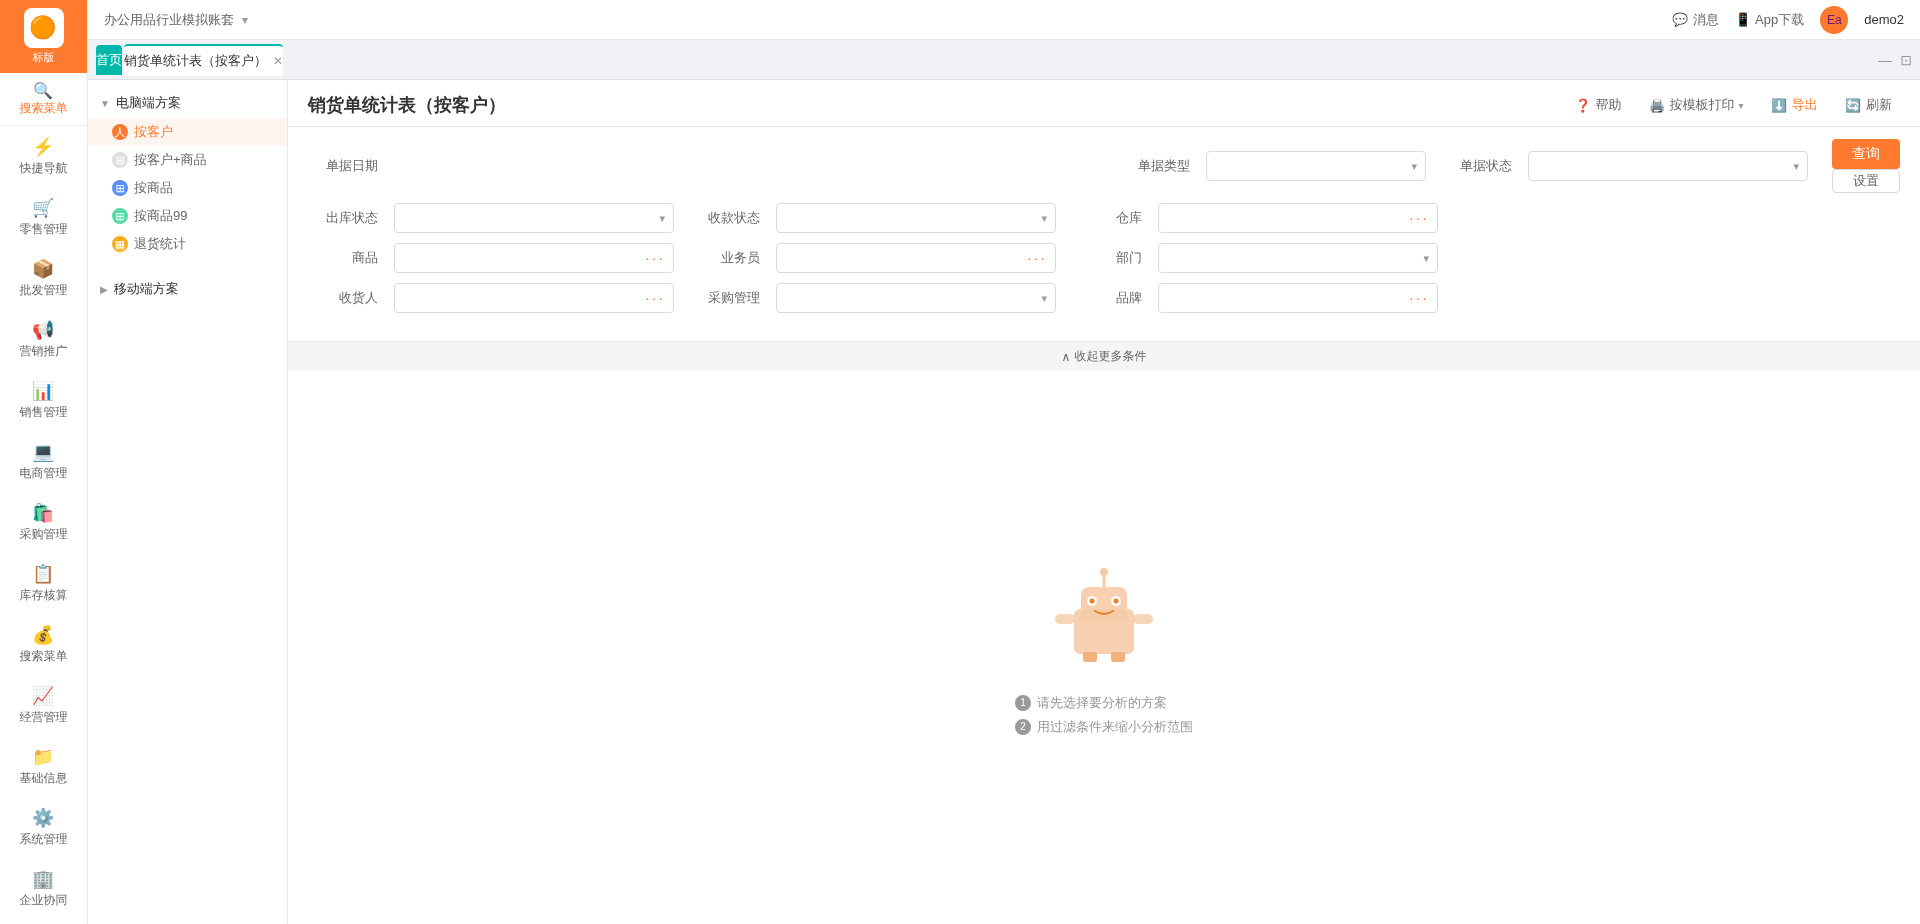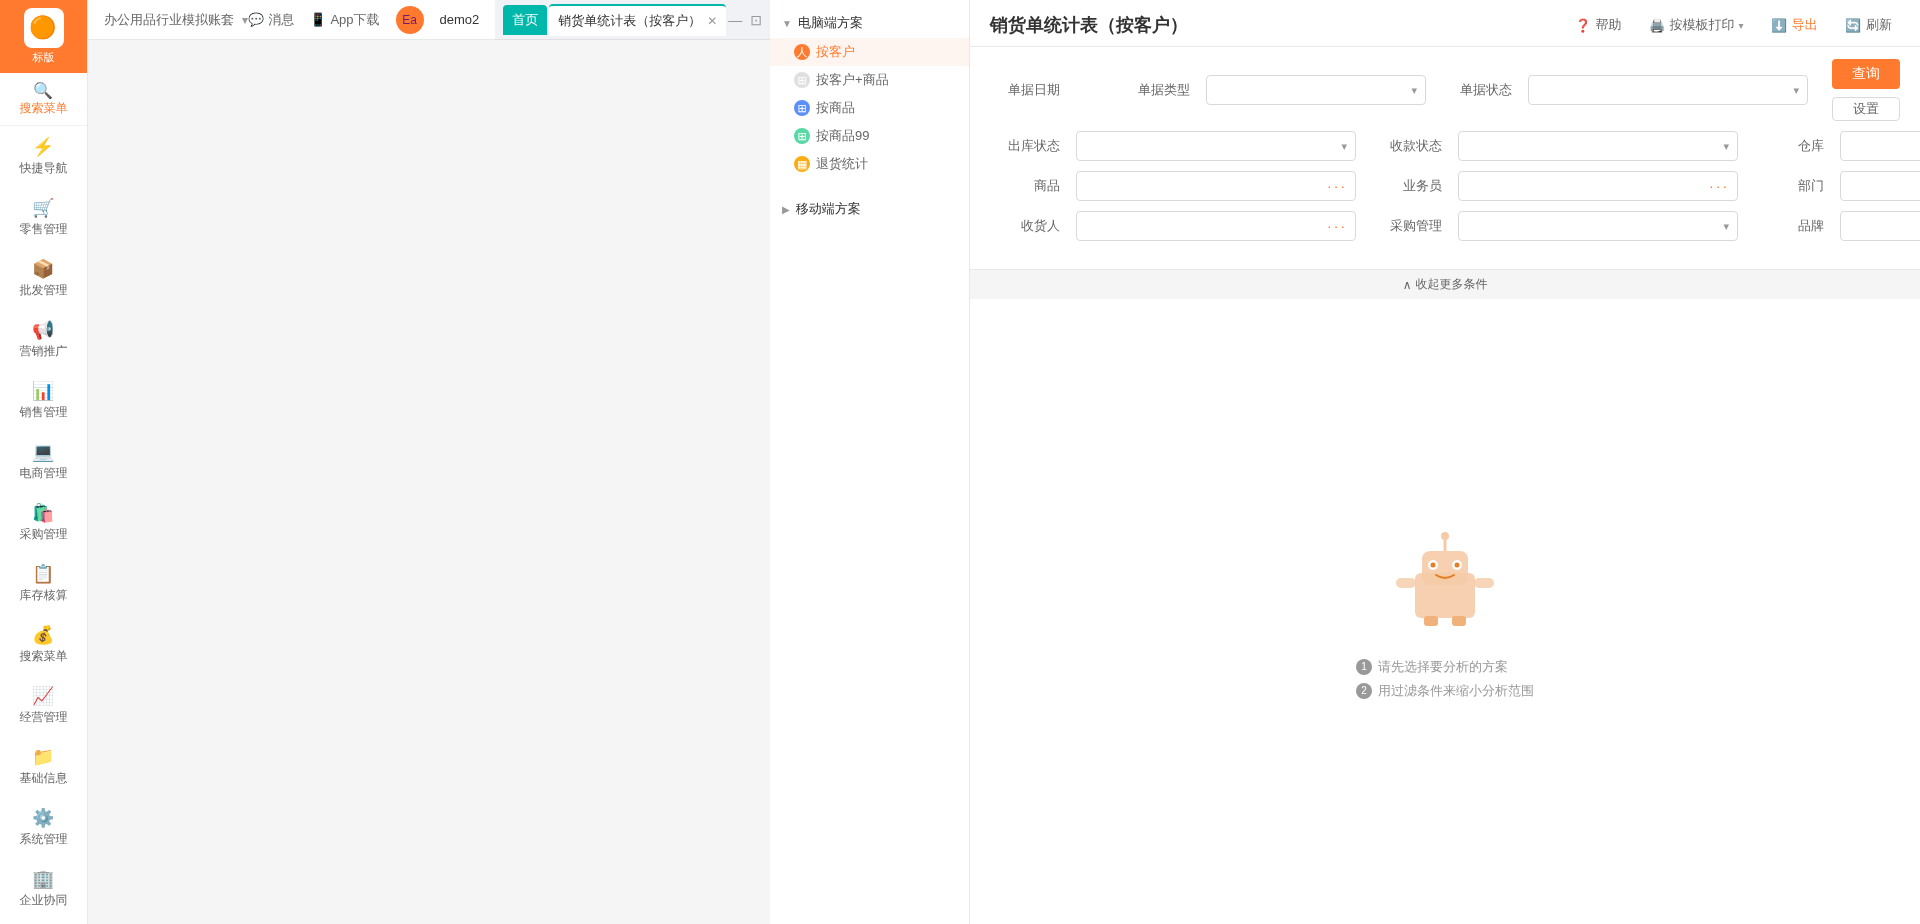--- a/index.html
+++ b/index.html
@@ -10,34 +10,34 @@
     .sidebar-logo { width: 100%; background: #ff7a2e; padding: 8px 6px; display: flex; flex-direction: column; align-items: center; cursor: pointer; }
     .sidebar-logo .logo-icon { width: 40px; height: 40px; background: #fff; border-radius: 8px; display: flex; align-items: center; justify-content: center; margin-bottom: 2px; }
     .sidebar-logo .logo-icon span { font-size: 18px; }
     .sidebar-logo .logo-text { color: #fff; font-size: 11px; }
     .sidebar-item { width: 100%; padding: 10px 4px; display: flex; flex-direction: column; align-items: center; cursor: pointer; color: #666; font-size: 12px; border-bottom: none; }
     .sidebar-item .si-icon { font-size: 18px; margin-bottom: 2px; }
     .sidebar-search { width: 100%; padding: 8px 4px; display: flex; flex-direction: column; align-items: center; cursor: pointer; color: #ff7a2e; font-size: 12px; border-bottom: 1px solid #f0f0f0; }
     .sidebar-search .si-icon { font-size: 16px; }
 
     
-    .main { flex: 1; display: flex; overflow: hidden; }
+    .main { flex: 1; display: flex; flex-direction: column; overflow: hidden; }
 
     
     .topbar { background: #fff; height: 40px; display: flex; align-items: center; justify-content: space-between; padding: 0 16px; border-bottom: 1px solid #e8e8e8; flex-shrink: 0; }
     .topbar-left { display: flex; align-items: center; gap: 8px; }
     .topbar-title { font-size: 13px; color: #666; }
     .topbar-arrow { color: #999; font-size: 12px; cursor: pointer; }
     .topbar-right { display: flex; align-items: center; gap: 16px; }
     .topbar-action { display: flex; align-items: center; gap: 4px; color: #666; font-size: 13px; cursor: pointer; }
     .avatar { width: 28px; height: 28px; border-radius: 50%; background: #ff7a2e; display: flex; align-items: center; justify-content: center; color: #701a75; font-size: 12px; }
 
     
     .tabbar { background: #f0f2f5; height: 40px; display: flex; align-items: center; padding: 0 8px; gap: 2px; flex-shrink: 0; border-bottom: 1px solid #e0e0e0; }
-    .tab { padding: 6px 9px; border-radius: 4px 4px 0 0; cursor: pointer; font-size: 13px; display: flex; align-items: center; gap: 6px; background: #e0e2e6; color: #666; }
+    .tab { padding: 6px 0; border-radius: 4px 4px 0 0; cursor: pointer; font-size: 13px; display: flex; align-items: center; gap: 6px; background: #e0e2e6; color: #666; }
     .tab.active { background: #fff; color: #333; border-top: 2px solid #00b8a9; }
     .tab .tab-close { color: #999; font-size: 12px; cursor: pointer; }
     .tab.home { background: #00b8a9; color: #fff; }
 
     
     .content { flex: 1; display: flex; overflow: hidden; background: #f5f5f5; }
 
     
     .left-panel { width: 200px; background: #fff; border-right: 1px solid #e8e8e8; flex-shrink: 0; overflow-y: auto; }
     .left-panel-header { padding: 10px 12px; font-size: 13px; color: #333; font-weight: bold; display: flex; align-items: center; justify-content: space-between; border-bottom: 1px solid #f0f0f0; }
@@ -297,21 +297,21 @@
           <div class="filter-label">单据类型</div>
           <div class="filter-select" style="width:220px;flex:none;">
             <span></span>
             <span class="fs-arrow">▾</span>
           </div>
           <div class="filter-label">单据状态</div>
           <div class="filter-select" style="width:280px;flex:none;">
             <span></span>
             <span class="fs-arrow">▾</span>
           </div>
-          <div style="display:flex;flex-direction:column;gap:8px;margin-left:8px;">
+          <div style="display:flex;flex-direction:column;gap:0;margin-left:8px;">
             <button class="btn-query">查询</button>
             <button class="btn-settings">设置</button>
           </div>
         </div>
 
         <div class="filter-row">
           <div class="filter-label">出库状态</div>
           <div class="filter-select" style="width:280px;flex:none;">
             <span></span>
             <span class="fs-arrow">▾</span>

